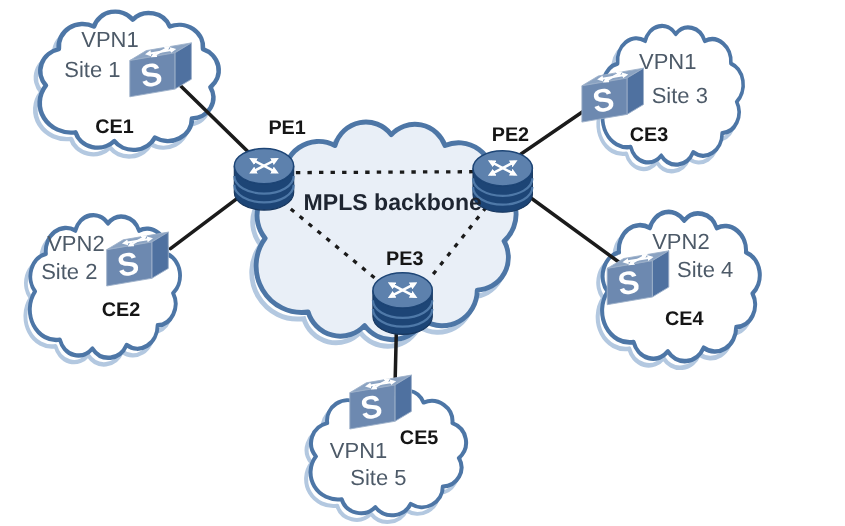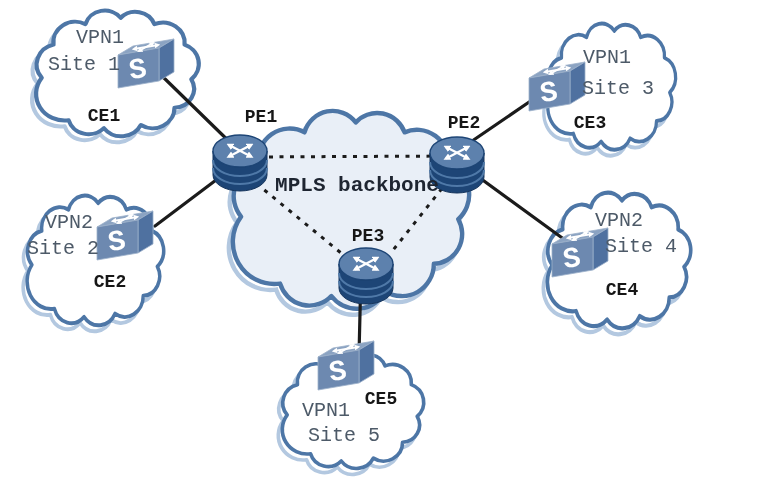--- a/index.html
+++ b/index.html
@@ -5,21 +5,21 @@
   html, body {
     margin: 0;
     padding: 0;
     background: #ffffff;
   }
   .stage {
     position: relative;
     width: 768px;
     height: 478px;
     background: #ffffff;
-    font-family: Liberation Mono, monospace;
+    font-family: Liberation Sans, sans-serif;
   }
   svg { display: block; }
 
   .cloud-shadow {
     fill: none;
     stroke: #b3c8e0;
     stroke-width: 5;
     stroke-linejoin: round;
   }
   .cloud-site {

